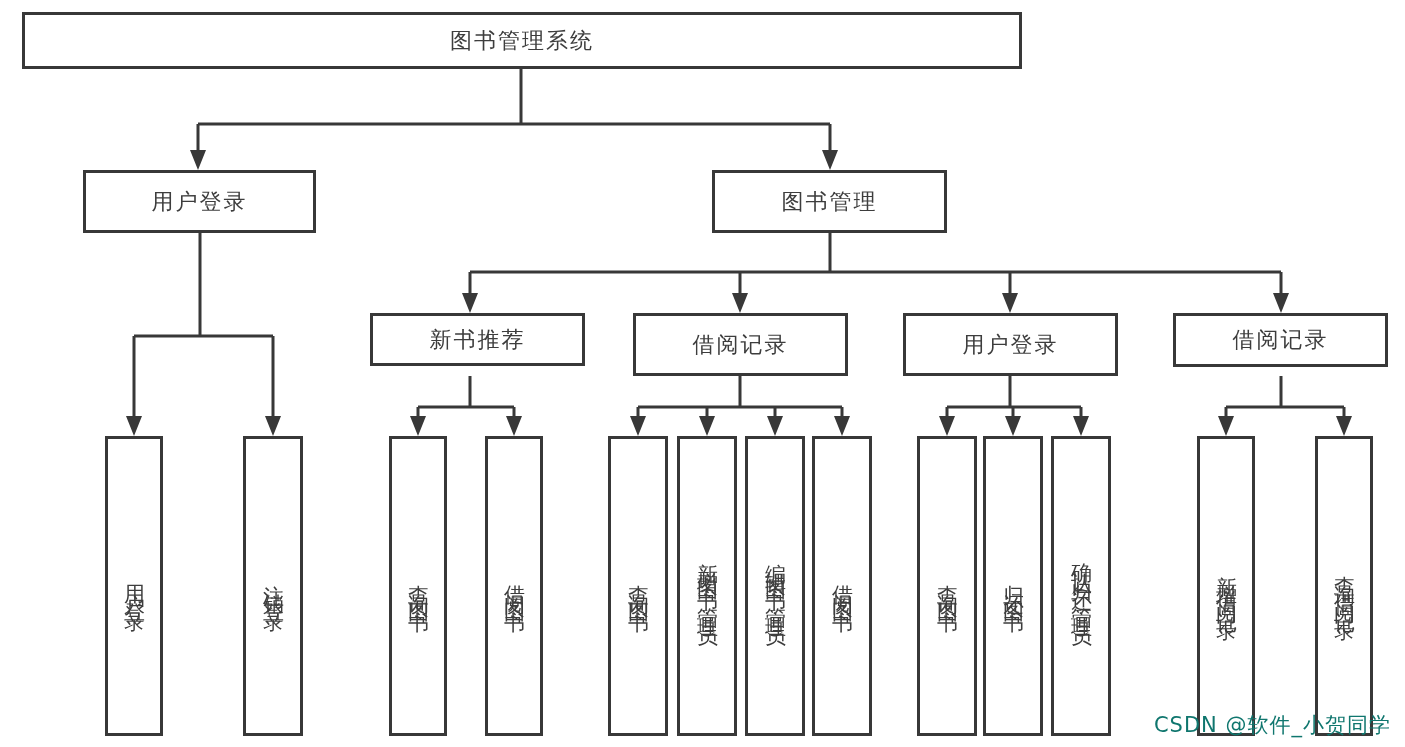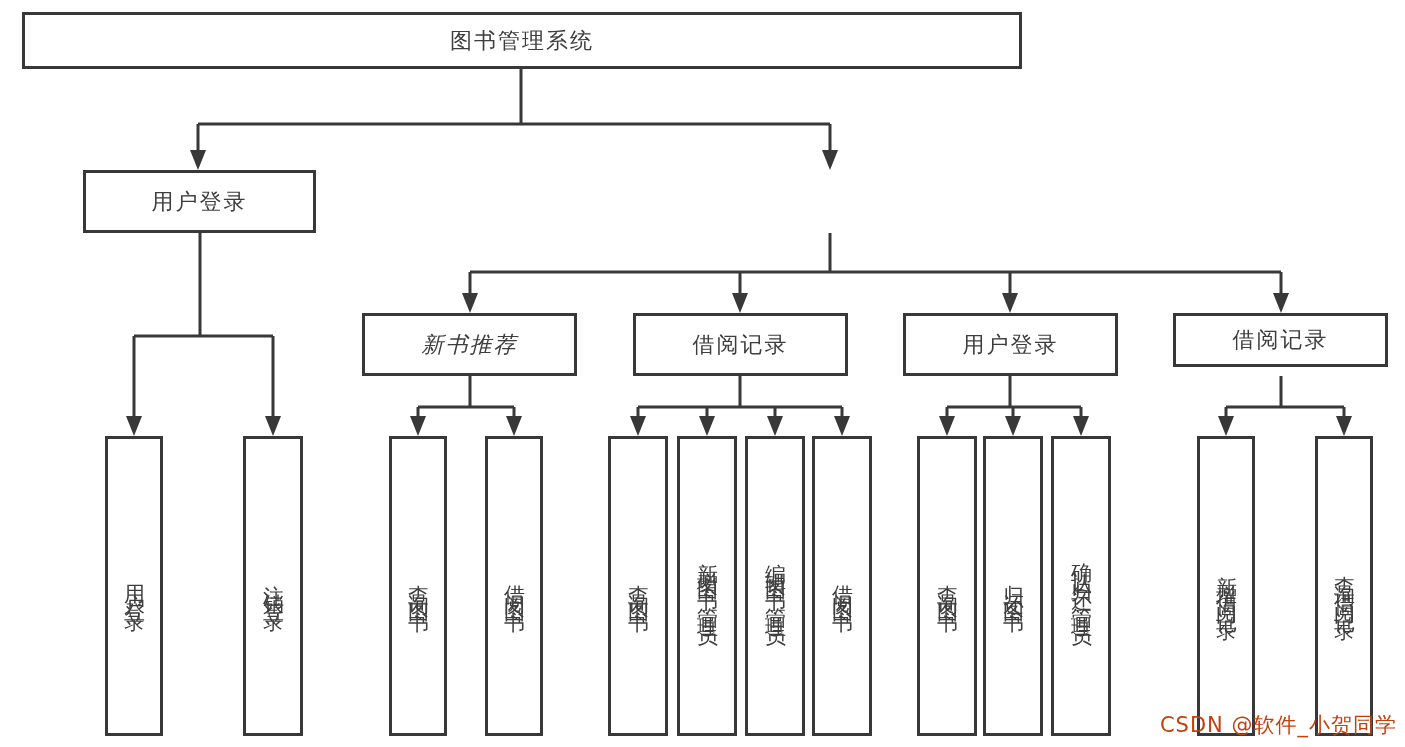--- a/index.html
+++ b/index.html
@@ -50,25 +50,25 @@
   .leaf span {
     writing-mode: vertical-rl;
     text-orientation: mixed;
     font-size: 21px;
     letter-spacing: 9px;
     line-height: 1;
     max-height: 292px;
   }
   .watermark {
     position: absolute;
-    right: 8px;
+    right: 14px;
     bottom: 8px;
     font-size: 21px;
     letter-spacing: 1px;
-    color: #c2410c;
+    color: #0f766e;
     z-index: 5;
     white-space: nowrap;
   }
 </style>
 </head>
 <body>
 
 <div class="canvas">
 
   <svg class="connectors" viewBox="0 0 1405 747" xmlns="http://www.w3.org/2000/svg">
@@ -93,22 +93,25 @@
       M1336 416 L1352 416 L1344 436 Z"></path>
   </svg>
 
   <div class="box hbox" style="left:22px; top:12px; width:1000px; height:57px;">
     <span>图书管理系统</span>
   </div>
 
   <div class="box hbox" style="left:83px; top:170px; width:233px; height:63px;">
     <span>用户登录</span>
   </div>
+  <div class="box hbox" style="left:712px; top:170px; width:235px; height:63px;">
+    <span>图书管理</span>
+  </div>
 
-  <div class="box hbox" style="left:362px; top:313px; width:215px; height:63px;font-style:italic;">
+  <div class="box hbox" style="left:370px; top:313px; width:215px; height:53px;">
     <span>新书推荐</span>
   </div>
   <div class="box hbox" style="left:633px; top:313px; width:215px; height:63px;">
     <span>借阅记录</span>
   </div>
   <div class="box hbox" style="left:903px; top:313px; width:215px; height:63px;">
     <span>用户登录</span>
   </div>
   <div class="box hbox" style="left:1173px; top:313px; width:215px; height:54px;">
     <span>借阅记录</span>

